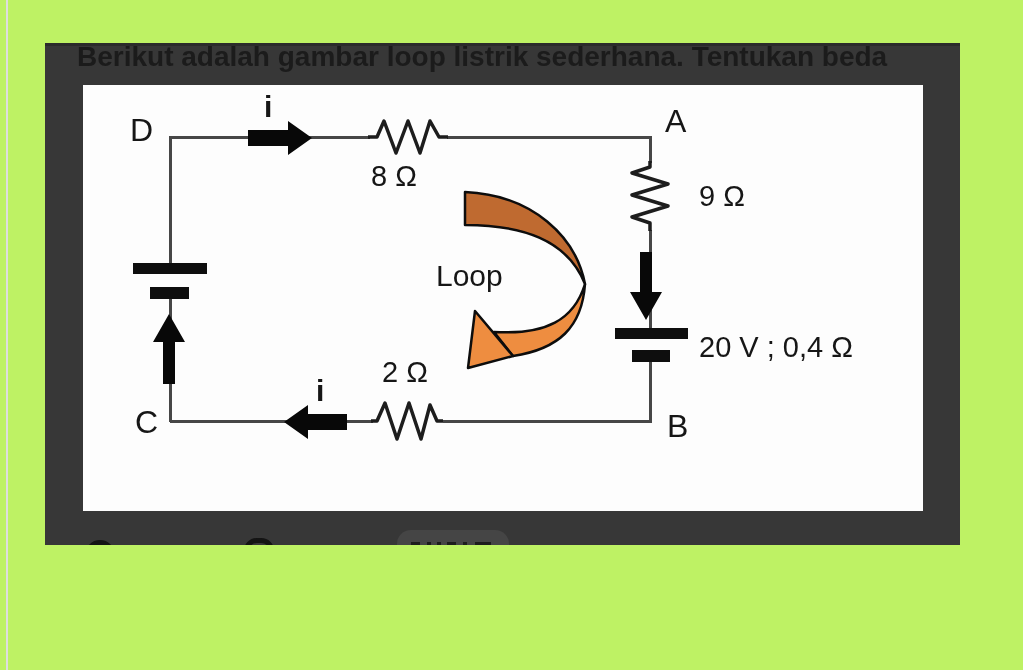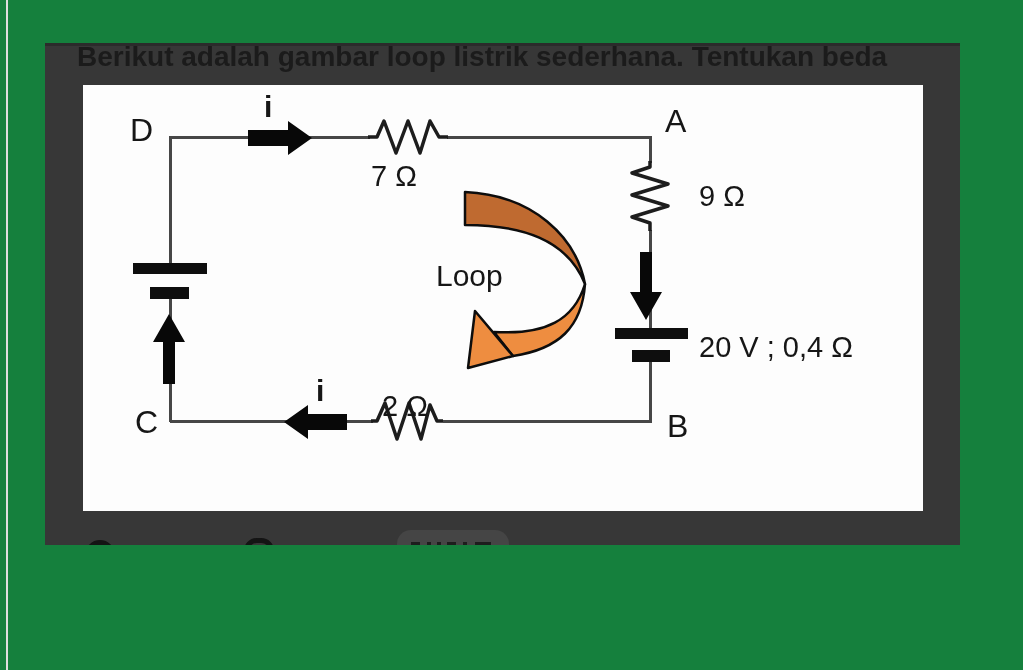--- a/index.html
+++ b/index.html
@@ -6,21 +6,21 @@
     --panel-dark:#373737;
     --panel-white:#fdfdfd;
     --ink:#161616;
     --wire:#474747;
     --loop-arrow-top:#bf6a30;
     --loop-arrow-bottom:#ee8d40;
   }
   html,body{margin:0;padding:0;background:#fff;}
   .page{
     position:relative;width:1023px;height:670px;overflow:hidden;
-    background:#15803d;font-family:"Liberation Sans",sans-serif;color:var(--ink);
+    background:#bef264;font-family:"Liberation Sans",sans-serif;color:var(--ink);
   }
   .abs{position:absolute;}
   .edge-line{left:6px;top:0;width:2px;height:670px;background:#dedede;}
   .dark-panel{
     left:45px;top:43px;width:915px;height:502px;
     background:var(--panel-dark);border-top:3px solid #2b2b2b;
     box-sizing:border-box;overflow:hidden;
   }
   .question{
     left:77px;top:41px;width:860px;
@@ -119,21 +119,21 @@
   </svg>
 
   <div class="abs lbl node" style="left:130px;top:112px;">D</div>
   <div class="abs lbl node" style="left:665px;top:103px;">A</div>
   <div class="abs lbl node" style="left:135px;top:404px;">C</div>
   <div class="abs lbl node" style="left:667px;top:408px;">B</div>
 
   <div class="abs lbl cur" style="left:264px;top:90px;">i</div>
   <div class="abs lbl cur" style="left:316px;top:374px;">i</div>
 
-  <div class="abs lbl val" style="left:371px;top:160px;">7 Ω</div>
+  <div class="abs lbl val" style="left:371px;top:160px;">8 Ω</div>
   <div class="abs lbl val" style="left:699px;top:180px;">9 Ω</div>
-  <div class="abs lbl val" style="left:382px;top:356px;margin-top:34px;">2 Ω</div>
+  <div class="abs lbl val" style="left:382px;top:356px;">2 Ω</div>
 
   <div class="abs lbl val" style="left:699px;top:331px;">20 V ; 0,4 Ω</div>
 
   <div class="abs lbl loop-lbl" style="left:436px;top:259px;">Loop</div>
 
 </div>
 
 </body></html>

